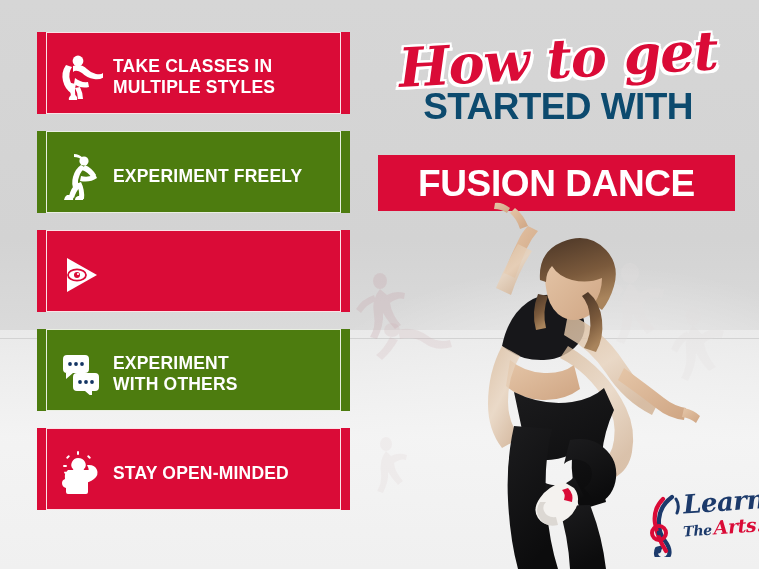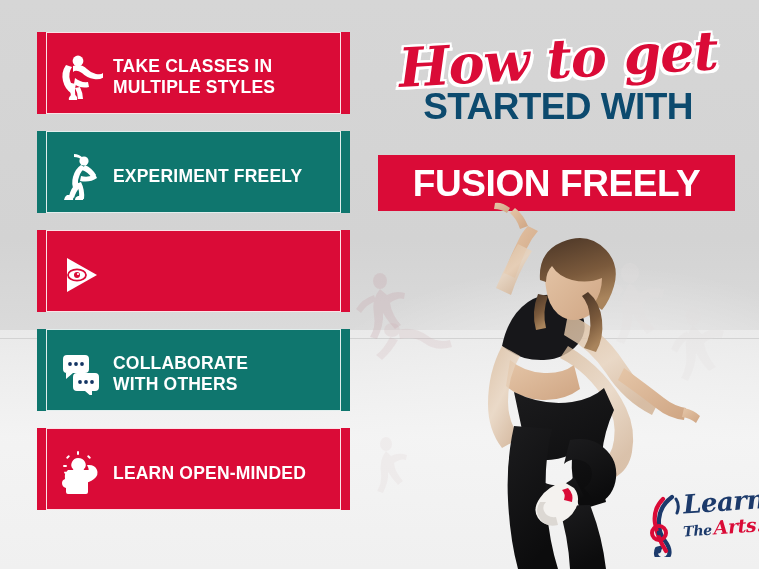--- a/index.html
+++ b/index.html
@@ -58,21 +58,21 @@
   }
   .card {
     position: relative;
     width: 313px;
     margin-bottom: 17px;
     box-sizing: border-box;
     display: flex;
     align-items: center;
   }
   .card.red  { background: #da0b37; }
-  .card.navy { background: #0f766e; }
+  .card.navy { background: #4d7c0f; }
 
   .card-inner {
     position: relative;
     margin: 9px;
     border: 1.5px solid rgba(255,255,255,0.88);
     box-sizing: border-box;
     width: 100%;
     height: 100%;
     display: flex;
     align-items: center;
@@ -271,21 +271,21 @@
       </g>
     </svg>
   </div>
 
   <div class="headline">
     <div class="script-line">How to get</div>
     <div class="sub-line">STARTED WITH</div>
   </div>
 
   <div class="banner">
-    <span class="banner-text">FUSION FREELY</span>
+    <span class="banner-text">FUSION DANCE</span>
   </div>
 
   <div class="dancer-wrap">
     <svg width="300" height="373" viewBox="0 0 300 373">
       <defs>
         <linearGradient id="skin" x1="0" y1="0" x2="1" y2="1">
           <stop offset="0%" stop-color="#e5c6a8"></stop>
           <stop offset="100%" stop-color="#cfa583"></stop>
         </linearGradient>
         <linearGradient id="sheer" x1="0" y1="0" x2="0.6" y2="1">
@@ -408,21 +408,21 @@
             <g fill="#133463">
               <circle cx="11" cy="11" r="1.9"></circle>
                 <circle cx="17" cy="11" r="1.9"></circle>
                 <circle cx="23" cy="11" r="1.9"></circle>
               <circle cx="21" cy="29" r="1.9"></circle>
                 <circle cx="27" cy="29" r="1.9"></circle>
                 <circle cx="33" cy="29" r="1.9"></circle>
             </g>
           </svg>
         </span>
-        <span class="card-label">COLLABORATE
+        <span class="card-label">EXPERIMENT
 WITH OTHERS</span>
       </div>
     </div>
 
     <div class="card red h2">
       <div class="card-inner">
         <span class="card-icon">
           <svg width="44" height="44" viewBox="0 0 44 44">
             <g fill="#ffffff">
 
@@ -435,21 +435,21 @@
               <rect x="16" y="24" width="7" height="2" rx="1"></rect>
 
               <rect x="18" y="0" width="2" height="4" rx="1"></rect>
               <rect x="7" y="5" width="4" height="2" rx="1" transform="rotate(-40 9 6)"></rect>
               <rect x="28" y="5" width="4" height="2" rx="1" transform="rotate(40 30 6)"></rect>
               <rect x="4" y="14" width="4" height="2" rx="1"></rect>
               <rect x="5" y="21" width="4" height="2" rx="1" transform="rotate(25 7 22)"></rect>
             </g>
           </svg>
         </span>
-        <span class="card-label">LEARN OPEN-MINDED</span>
+        <span class="card-label">STAY OPEN-MINDED</span>
       </div>
     </div>
 
   </div>
 
   <div class="logo">
     <span class="logo-clef">
       <svg width="40" height="64" viewBox="0 0 40 64">
         <g fill="none" stroke-linecap="round">
           <path d="M27 4 q-12 9 -13 22 q-1 13 6 22 q6 8 4 14 q-2 5 -8 4 q-5 -1 -5 -6 q0 -4 4 -5" stroke="#1c3a6b" stroke-width="4.2"></path>

